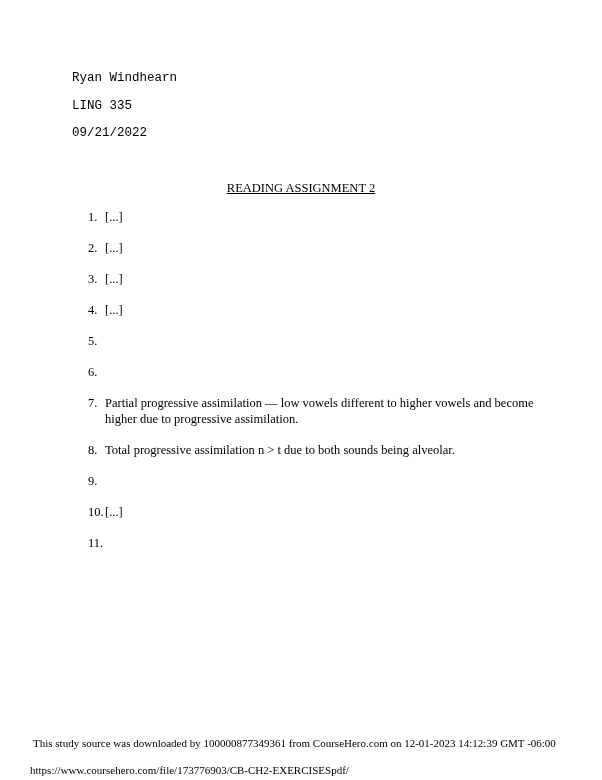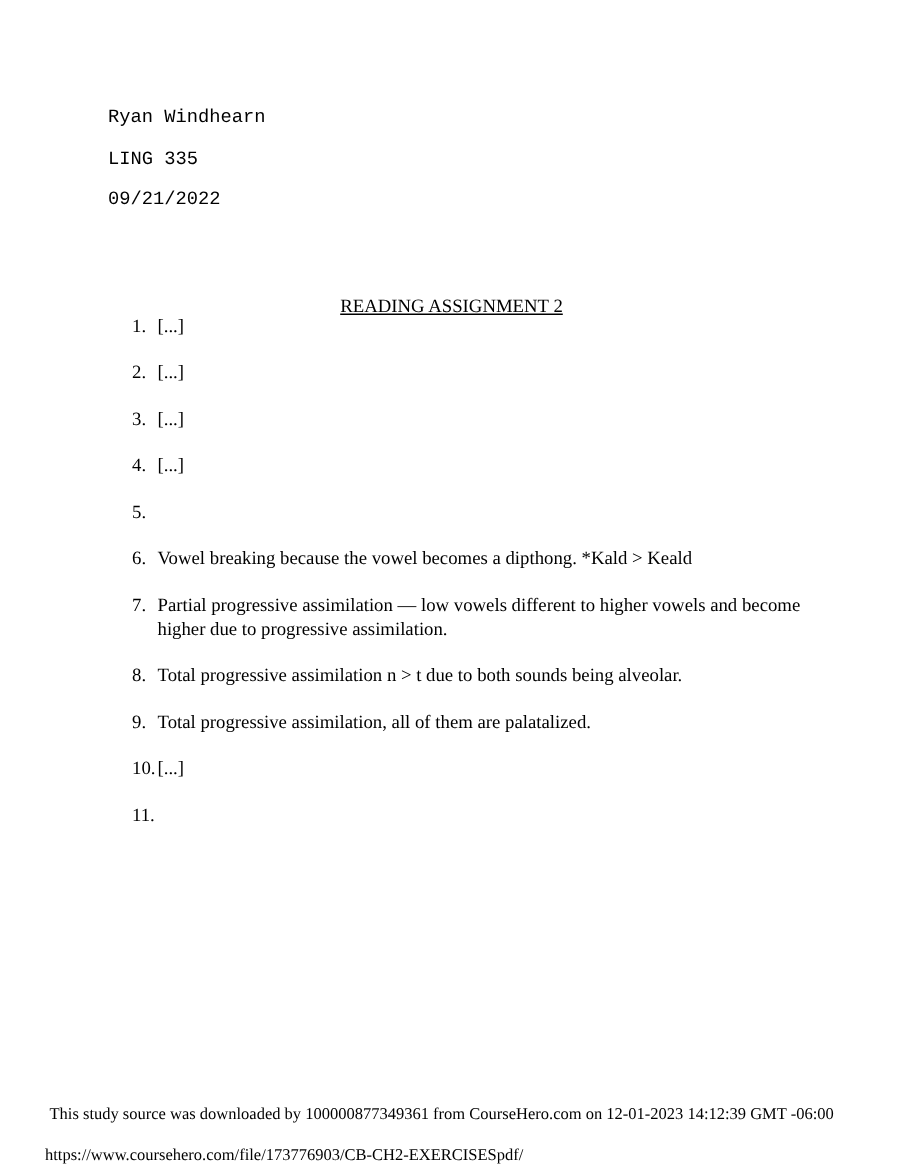--- a/index.html
+++ b/index.html
@@ -24,21 +24,20 @@
     white-space: nowrap;
   }
   .doc-title {
     position: absolute;
     top: 181px;
     left: 0;
     width: 602px;
     text-align: center;
     font-size: 12.5px;
     line-height: 15px;
-    margin-top: 16px;
   }
   .doc-title span { text-decoration: underline; }
   .assignment-list {
     position: absolute;
     top: 209px;
     left: 88px;
     width: 465px;
   }
   .list-item {
     display: flex;
@@ -101,34 +100,32 @@
   </div>
   <div class="list-item">
     <span class="num">4.</span>
     <span class="txt">[...]</span>
   </div>
   <div class="list-item">
     <span class="num">5.</span>
   </div>
   <div class="list-item">
     <span class="num">6.</span>
-    <span class="txt">Vowel breaking because the vowel becomes a dipthong. *Kald &gt; Keald</span>
   </div>
   <div class="list-item">
     <span class="num">7.</span>
     <span class="txt">Partial progressive assimilation — low vowels different to higher vowels and become
 higher due to progressive assimilation.</span>
   </div>
   <div class="list-item">
     <span class="num">8.</span>
     <span class="txt">Total progressive assimilation n &gt; t due to both sounds being alveolar.</span>
   </div>
   <div class="list-item">
     <span class="num">9.</span>
-    <span class="txt">Total progressive assimilation, all of them are palatalized.</span>
   </div>
   <div class="list-item">
     <span class="num">10.</span>
     <span class="txt">[...]</span>
   </div>
   <div class="list-item">
     <span class="num">11.</span>
   </div>
 </div>
 

